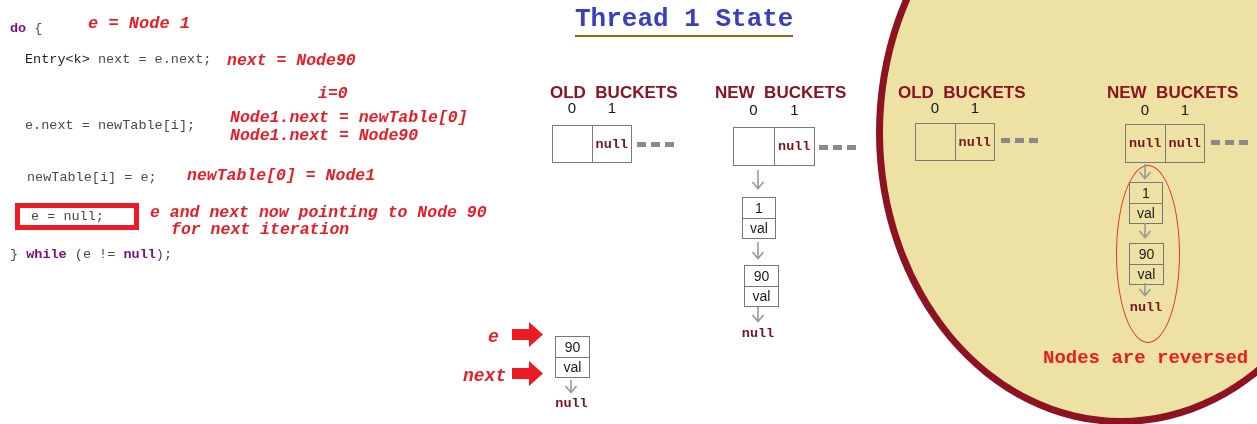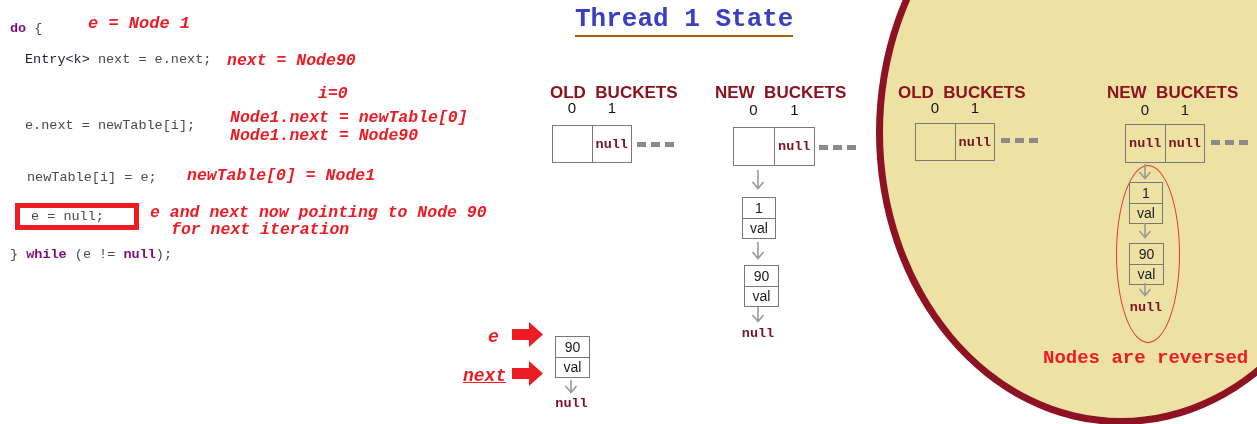--- a/index.html
+++ b/index.html
@@ -138,21 +138,21 @@
   <div class="nulltxt abs" style="left:738px;top:326px;width:40px;text-align:center;">null</div>
 
   <div class="ptr-label abs" style="left:488px;top:327px;">e</div>
   <svg class="red-arrow abs" style="left:512px;top:321px;" width="32" height="27" viewBox="0 0 32 27">
       <polygon points="0,8 17,8 17,1 31,13.5 17,26 17,19 0,19"></polygon>
     </svg>
   <div class="node abs" style="left:555px;top:336px;width:33px;">
     <div class="nkey">90</div>
     <div class="nval">val</div>
   </div>
-  <div class="ptr-label abs" style="left:463px;top:366px;text-decoration:underline;">next</div>
+  <div class="ptr-label abs" style="left:463px;top:366px;">next</div>
   <svg class="red-arrow abs" style="left:512px;top:360px;" width="32" height="27" viewBox="0 0 32 27">
       <polygon points="0,8 17,8 17,1 31,13.5 17,26 17,19 0,19"></polygon>
     </svg>
   <svg class="darr abs" style="left:564px;top:380px;" width="14" height="18" viewBox="0 0 14 18">
       <path d="M7 0 L7 11 M1.5 6 L7 12.5 L12.5 6"></path>
     </svg>
   <div class="nulltxt abs" style="left:551px;top:396px;width:41px;text-align:center;">null</div>
 
 
   <div class="bucket-label abs" style="left:898px;top:83px;">OLD  BUCKETS</div>

